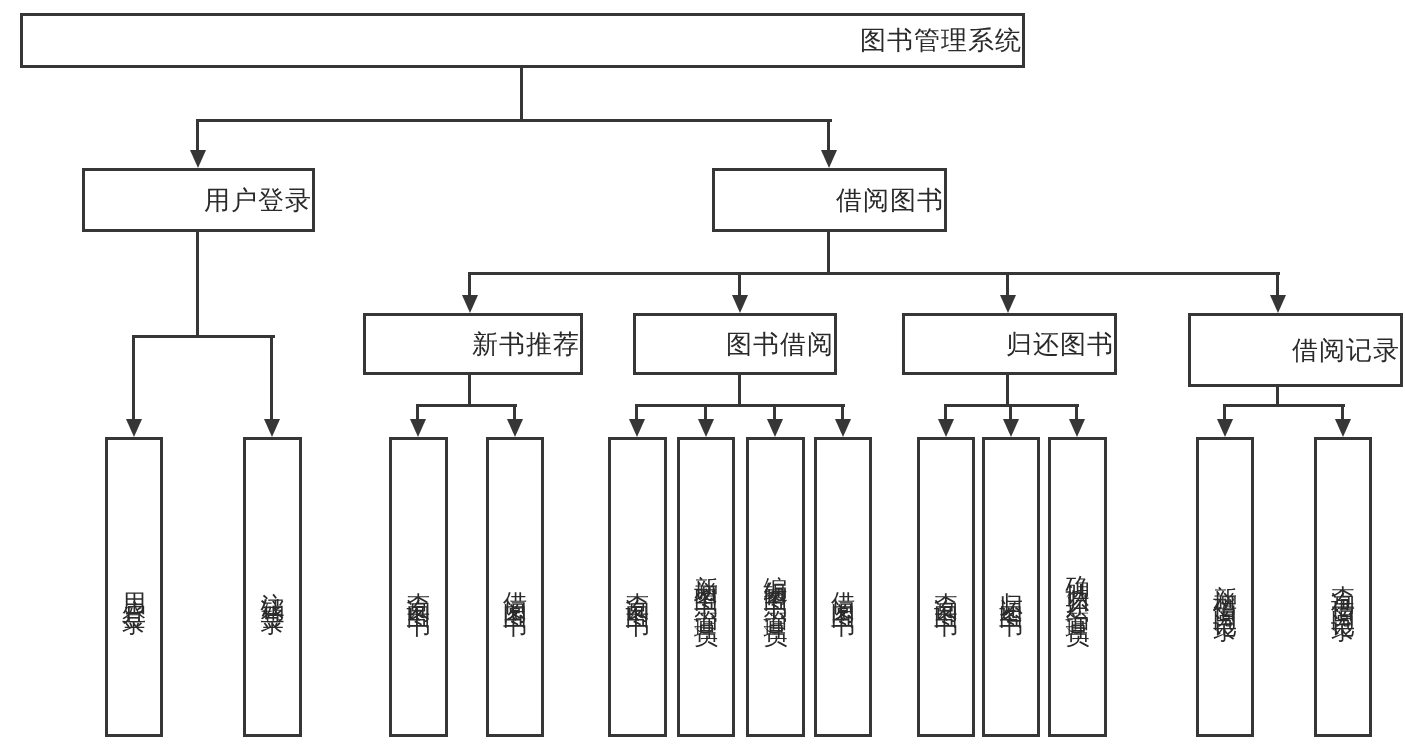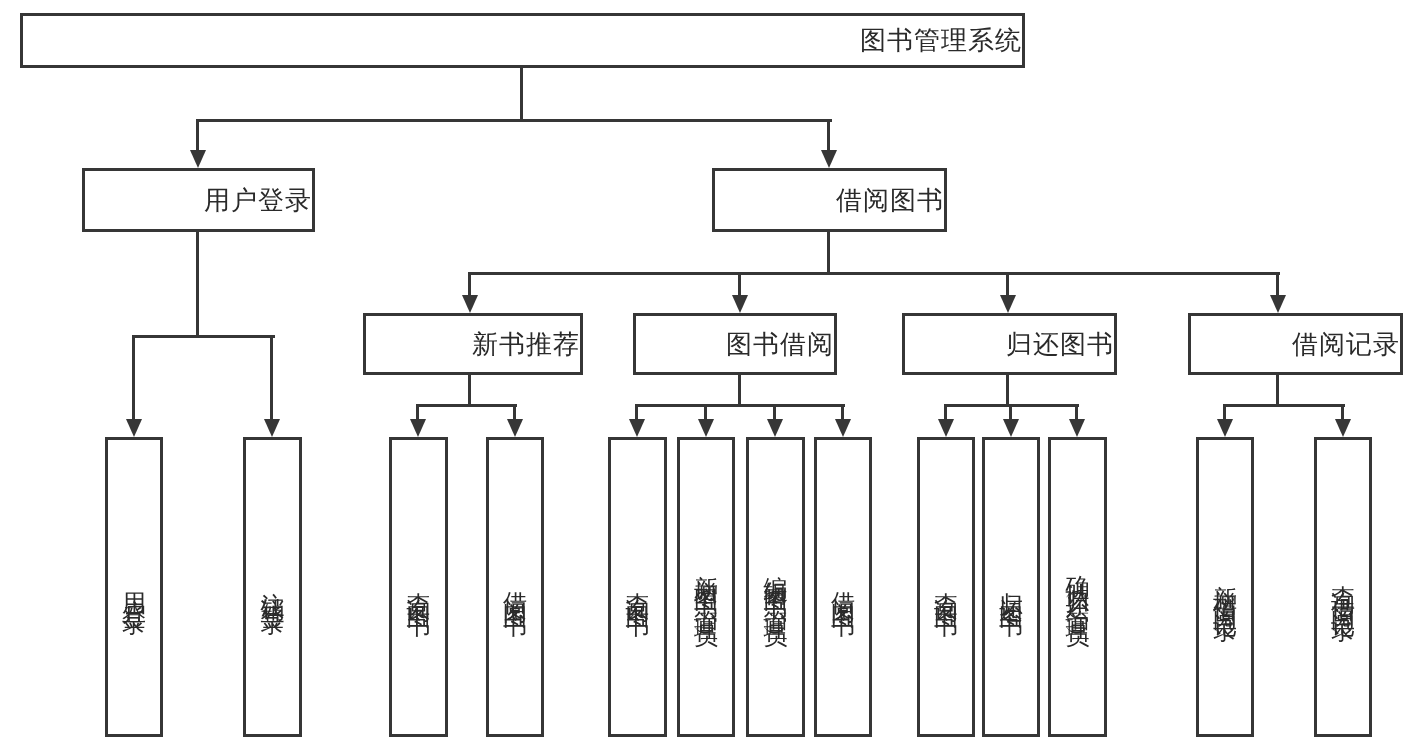--- a/index.html
+++ b/index.html
@@ -71,21 +71,21 @@
 
   <div class="box" style="left:363px;top:313px;width:220px;height:62px">
     <span>新书推荐</span>
   </div>
   <div class="box" style="left:633px;top:313px;width:204px;height:62px">
     <span>图书借阅</span>
   </div>
   <div class="box" style="left:902px;top:313px;width:215px;height:62px">
     <span>归还图书</span>
   </div>
-  <div class="box" style="left:1188px;top:313px;width:215px;height:62px">
+  <div class="box" style="left:1188px;top:313px;width:215px;height:74px">
     <span>借阅记录</span>
   </div>
 
   <div class="vl" style="left:196px;top:232px;height:105px"></div>
   <div class="hl" style="left:132px;top:335px;width:143px"></div>
   <div class="vl" style="left:132px;top:335px;height:86px"></div>
   <div class="arr" style="left:126px;top:419px"></div>
   <div class="vl" style="left:270px;top:335px;height:86px"></div>
   <div class="arr" style="left:264px;top:419px"></div>
 

